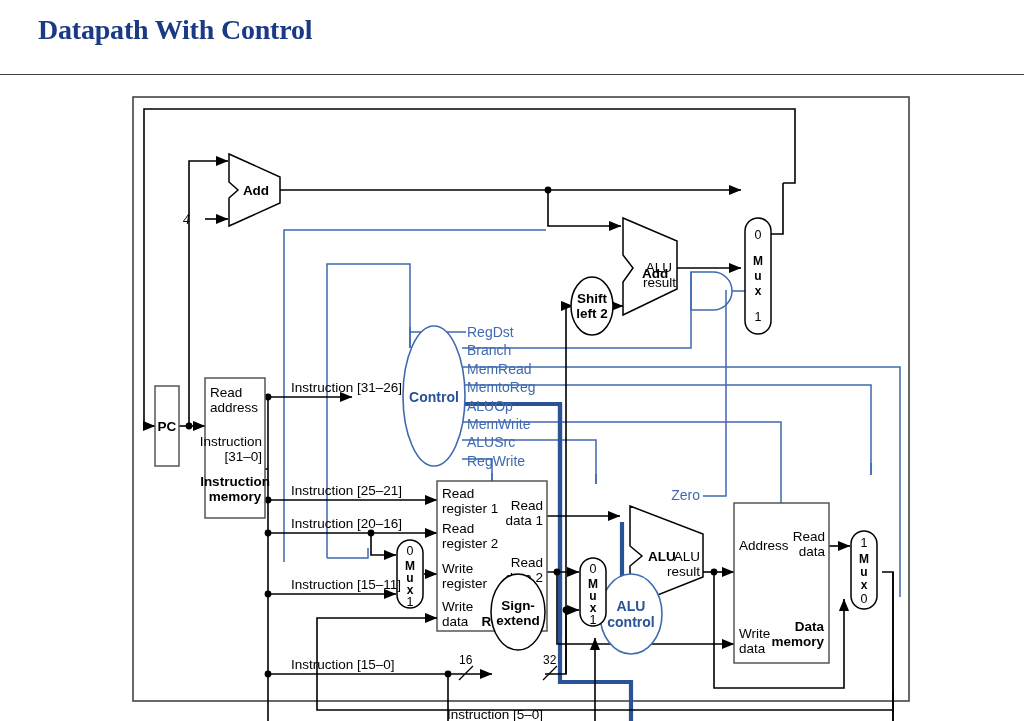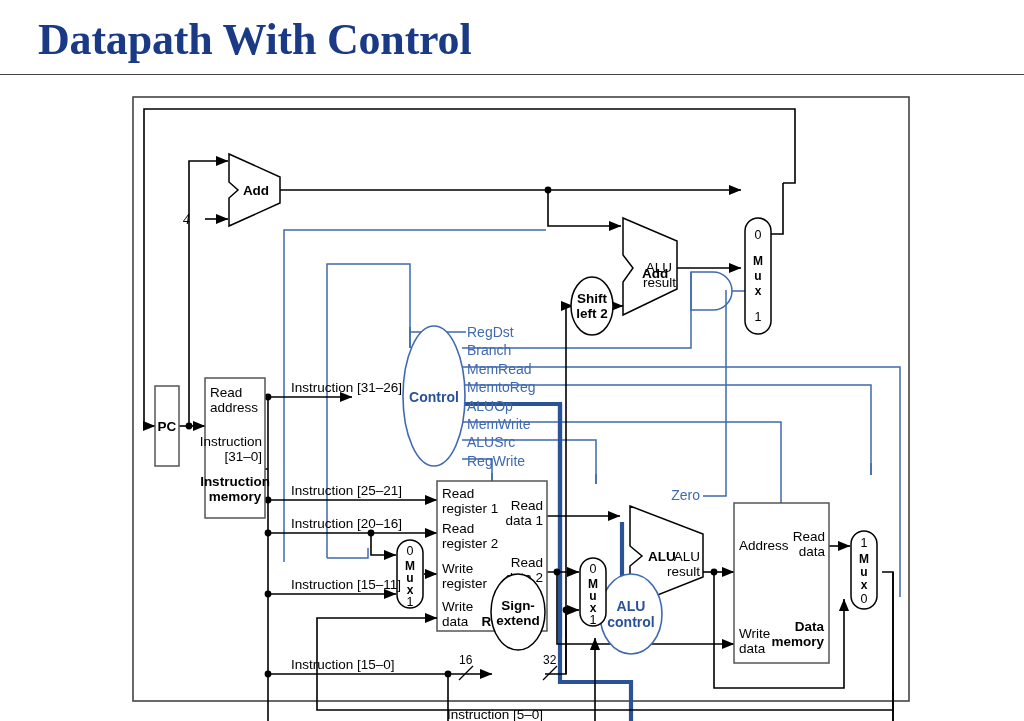--- a/index.html
+++ b/index.html
@@ -20,21 +20,21 @@
     width: 1024px;
     height: 721px;
     background: #ffffff;
   }
   #slide-title {
     position: absolute;
     left: 38px;
     top: 14px;
     font-family: "Liberation Serif", serif;
     font-weight: bold;
-    font-size: 44px;
+    font-size: 28px;
     letter-spacing: -0.2px;
     color: #1a3a86;
     white-space: nowrap;
   }
   #title-rule {
     position: absolute;
     left: 0px;
     top: 74px;
     width: 1024px;
     height: 1px;

